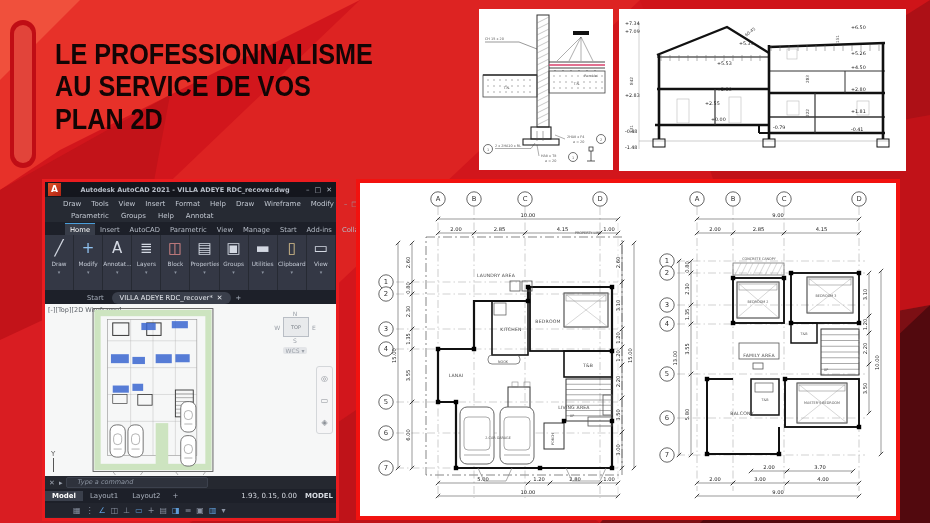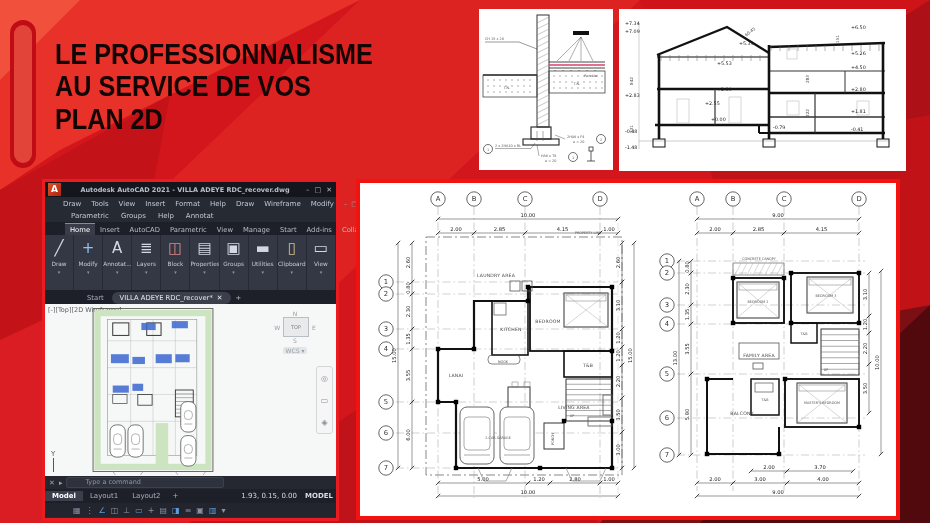--- a/index.html
+++ b/index.html
@@ -41,21 +41,21 @@
   .canvas{position:relative;height:172px;background:#f6f7f7;overflow:hidden;}
   .vp-label{position:absolute;left:3px;top:2px;font-size:6.5px;color:#5a5f66;}
   .viewcube{position:absolute;right:14px;top:6px;width:54px;text-align:center;color:#9aa0a8;font-size:6px;}
   .vc-row{display:flex;align-items:center;justify-content:center;gap:3px;}
   .vc-top{width:24px;height:18px;border:1px solid #b9bec5;background:#e8eaec;color:#7d838b;font-size:5px;line-height:18px;}
   .wcs{margin-top:3px;font-size:6px;color:#9aa0a8;background:#e3e5e8;display:inline-block;padding:0 3px;border-radius:2px;}
   .navbar{position:absolute;right:3px;top:62px;width:15px;height:66px;background:rgba(245,246,247,.95);border:1px solid #d4d7da;border-radius:3px;display:flex;flex-direction:column;align-items:center;justify-content:space-around;color:#8b9097;font-size:8px;}
   .ucs{position:absolute;left:6px;bottom:4px;font-size:7px;color:#555;}
   .ucs .yline{display:block;margin:0 auto;width:1px;height:14px;background:#555;}
   .cmdbar{height:13px;background:#252830;display:flex;align-items:center;gap:4px;padding:0 4px;font-size:7px;color:#9aa1ad;}
-  .cmdinput{flex:0 0 120px;height:9px;background:#2e323c;border:1px solid #3c414d;border-radius:2px;color:#8d95a2;font-size:6.5px;padding:0 18px;line-height:9px;}
+  .cmdinput{flex:0 0 120px;height:9px;background:#2e323c;border:1px solid #3c414d;border-radius:2px;color:#8d95a2;font-size:6.5px;font-style:italic;padding:0 10px;line-height:9px;}
   .ltabs{height:14px;background:#1d2029;display:flex;align-items:center;font-size:7px;color:#aab1bd;}
   .ltab{padding:1px 7px;}
   .ltab.active{background:#3a3f4b;color:#fff;font-weight:bold;}
   .ltab-add{padding:1px 5px;}
   .lt-right{margin-left:auto;display:flex;gap:8px;align-items:center;padding-right:3px;color:#d7dbe2;}
   .statusrow{height:14px;background:#22252e;display:flex;align-items:center;gap:5px;padding-left:28px;font-size:8px;color:#8b93a3;}
   .statusrow span:nth-child(3n){color:#5f9bd6;}
 
   
   .plans-panel{position:absolute;left:356px;top:179px;width:544px;height:341px;background:#fff;border:4px solid #f2120f;box-sizing:border-box;display:flex;}

